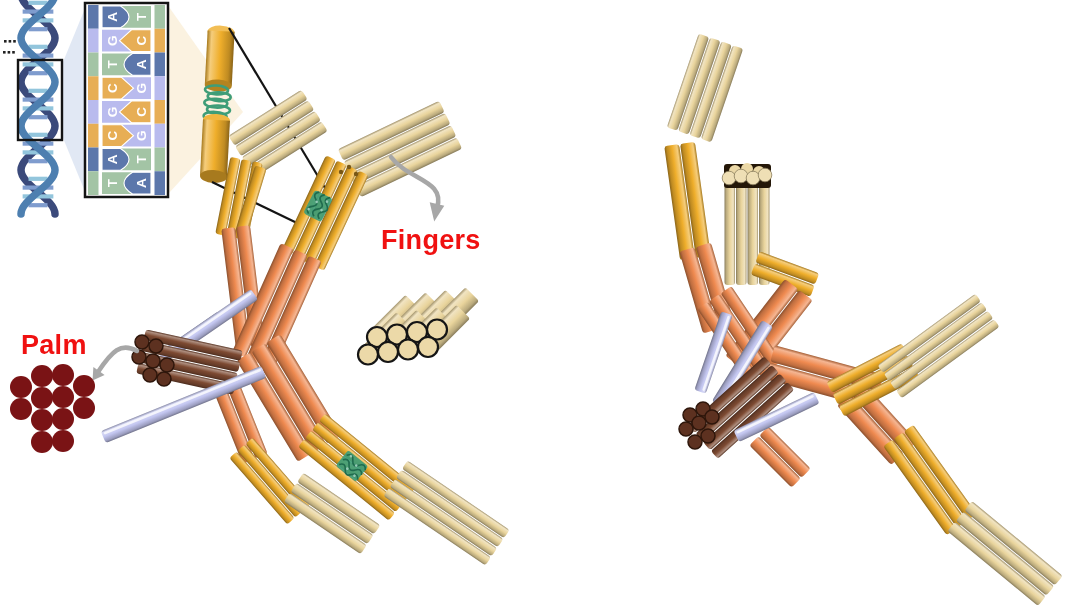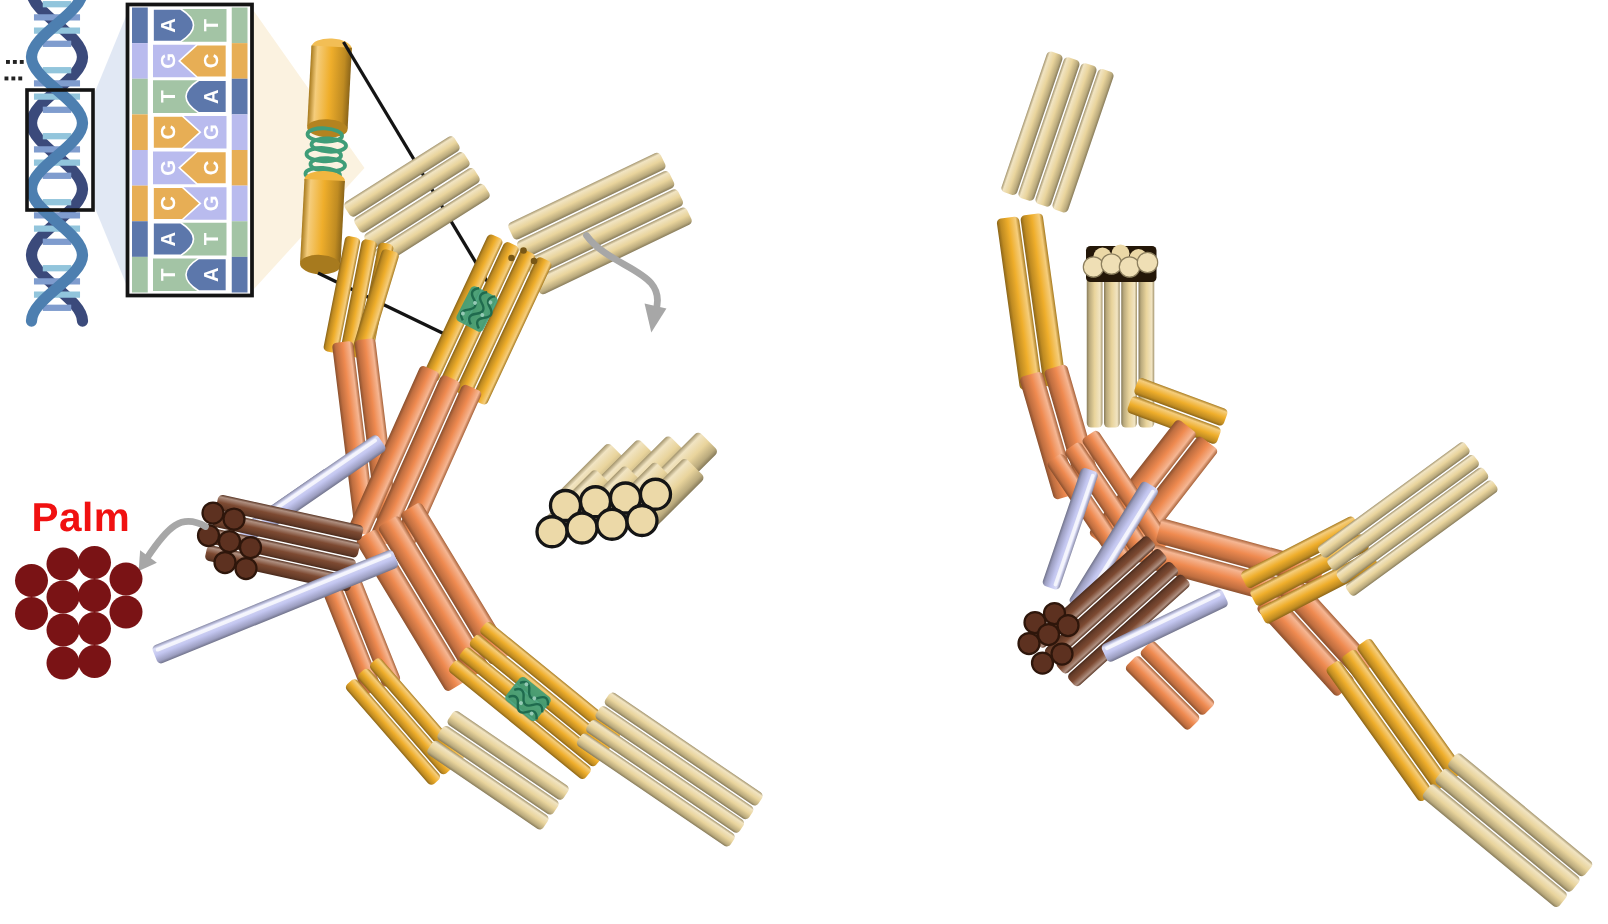--- a/index.html
+++ b/index.html
@@ -429,14 +429,15 @@
         <circle cx="42" cy="420" r="11" fill="#7a1315"></circle>
         <circle cx="42" cy="442" r="11" fill="#7a1315"></circle>
         <circle cx="63" cy="375" r="11" fill="#7a1315"></circle>
         <circle cx="63" cy="397" r="11" fill="#7a1315"></circle>
         <circle cx="63" cy="419" r="11" fill="#7a1315"></circle>
         <circle cx="63" cy="441" r="11" fill="#7a1315"></circle>
         <circle cx="84" cy="386" r="11" fill="#7a1315"></circle>
         <circle cx="84" cy="408" r="11" fill="#7a1315"></circle>
       </g>
   </svg>
+  <div class="fig-label" id="fingers-label" style="color: rgb(240, 17, 17);">Fingers</div>
   <div class="fig-label" id="palm-label" style="color: rgb(240, 17, 17); text-align: right;">Palm</div>
 </div>
 
 </body></html>

